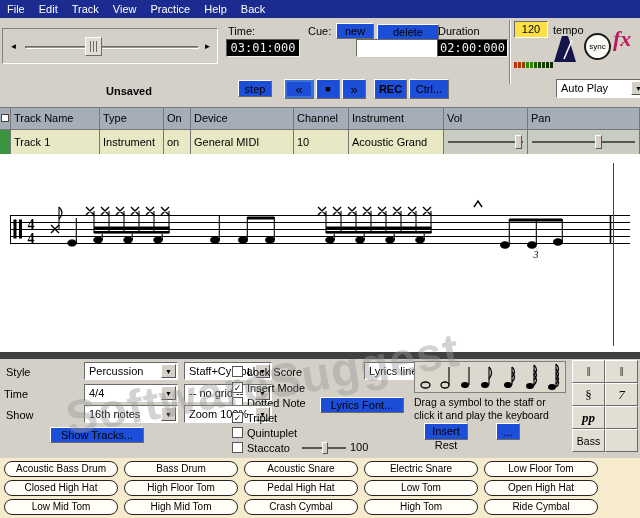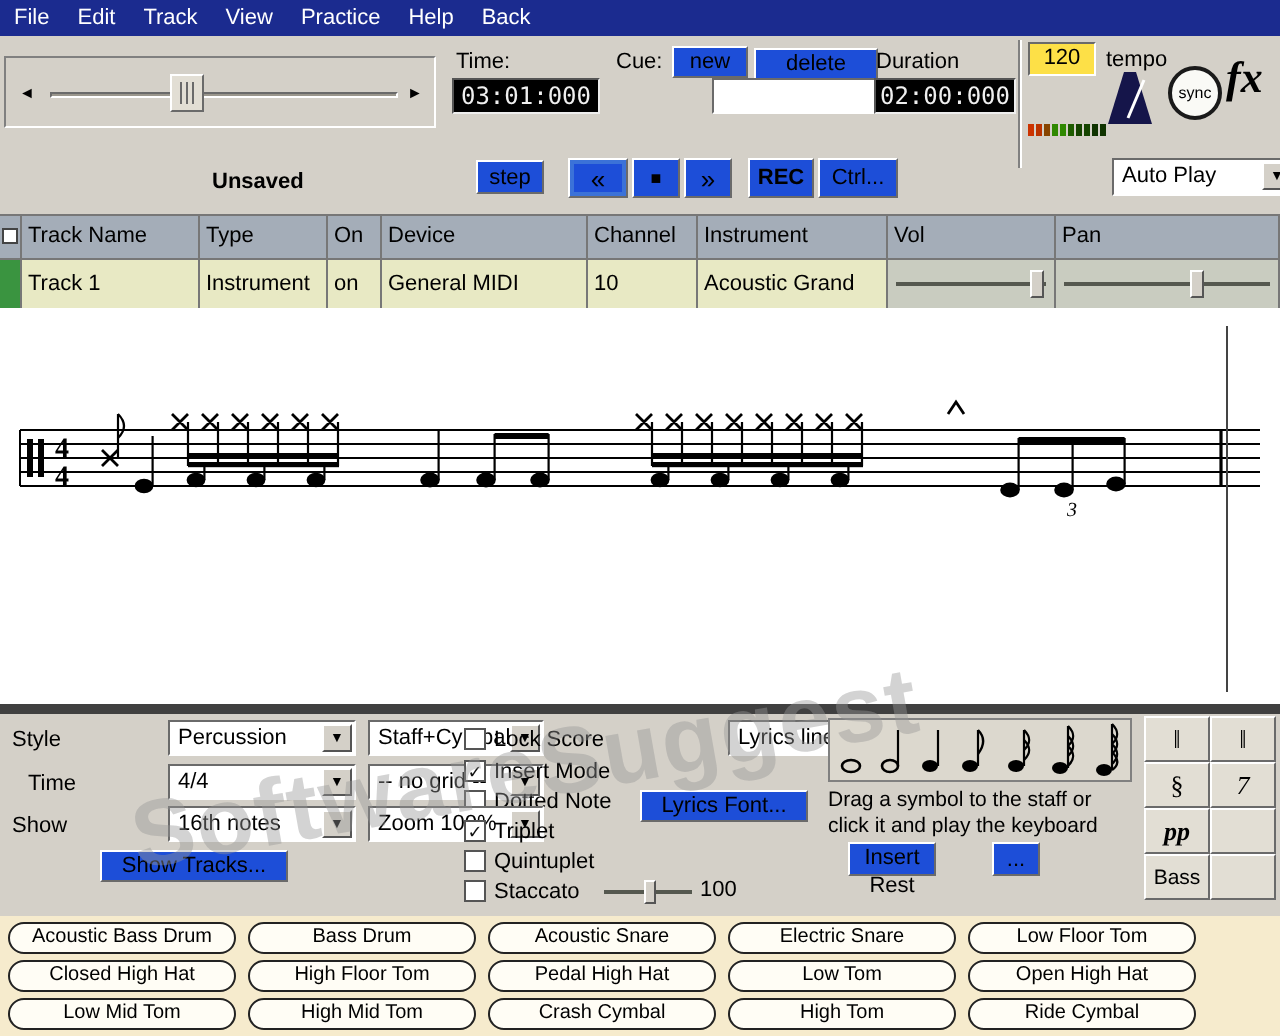--- a/index.html
+++ b/index.html
@@ -37,21 +37,21 @@
                  border:1px solid; border-color:#fff #555 #555 #fff; font-size:7px; line-height:13px; text-align:center; }
   .vsep { position:absolute; width:2px; border-left:1px solid #808080; border-right:1px solid #ffffff; }
   .tempo-box { position:absolute; left:514px; top:3px; width:34px; height:17px; background:#fde047;
                border:1px solid; border-color:#6a6a6a #fff #fff #6a6a6a; text-align:center; line-height:15px; }
   .leds { position:absolute; left:514px; top:44px; display:flex; gap:1px; }
   .led { width:3px; height:6px; }
   .sync-btn { position:absolute; left:584px; top:15px; width:27px; height:27px; border-radius:50%;
               background:#fafaf6; border:2px solid #1a1a1a; font-size:8px; display:flex;
               align-items:center; justify-content:center; }
   .fx-logo { position:absolute; left:613px; top:8px; font-family:"Liberation Serif", serif;
-             font-style:italic; font-weight:bold; font-size:22px; color:#000000; }
+             font-style:italic; font-weight:bold; font-size:22px; color:#be185d; }
   .focus-ring { box-shadow:inset 0 0 0 2px #3b72d8; }
   .bold { font-weight:bold; }
   
   .ttable { position:absolute; left:0; top:107px; width:640px; border-top:1px solid #777; }
   .trow { display:flex; width:640px; }
   .th, .td { border-right:1px solid #777; border-bottom:1px solid #777; padding-left:3px;
              overflow:hidden; white-space:nowrap; }
   .th { background:#a4adb8; height:22px; line-height:21px; }
   .td { background:#e8e9c4; height:25px; line-height:24px; }
   .c0{width:11px; padding-left:0;} .c1{width:89px;} .c2{width:64px;} .c3{width:27px;}
@@ -59,21 +59,21 @@
   .td.green { background:#3a9440; }
   .td.slidercell { background:#c9ccc0; position:relative; padding-left:0; }
   .hgroove { position:absolute; left:4px; right:4px; top:11px; height:2px; background:#55584f; }
   .hthumb { position:absolute; top:5px; width:7px; height:14px; background:#d4d0c8;
             border:1px solid; border-color:#fff #555 #555 #fff; }
   .mini-box { width:8px; height:8px; background:#fff; border:1px solid #444; margin:6px auto 0; }
   
   .notation { position:absolute; left:0; top:154px; width:640px; height:198px; background:#fff; }
   
   .panel { position:absolute; left:0; top:352px; width:640px; height:106px; background:#d4d0c8;
-           border-top:5px solid #404040; }
+           border-top:7px solid #404040; }
   .cb { position:absolute; display:flex; align-items:center; gap:4px; height:13px; }
   .cb-box { width:11px; height:11px; background:#fff; border:1px solid #555; font-size:9px;
             line-height:10px; text-align:center; color:#111; }
   .palette { position:absolute; left:414px; top:2px; width:152px; height:32px; background:#dcd8ce;
              border:1px solid #808080; display:flex; align-items:center; justify-content:space-around; }
   .pal-note { display:inline-flex; }
   .hint { position:absolute; left:414px; top:37px; width:154px; font-size:10.5px; line-height:13px; }
   .symgrid { position:absolute; left:572px; top:1px; width:66px; height:92px;
              display:grid; grid-template-columns:33px 33px; grid-auto-rows:23px; }
   .sym-cell { background:#e2ded4; border:1px solid; border-color:#fff #6a6a6a #6a6a6a #fff;
@@ -291,21 +291,21 @@
     </div>
     <div class="cb" style="left:232px;top:6px;">
       <span class="cb-box"></span>
       <span>Lock Score</span>
     </div>
     <div class="combo" style="left:316px;top:3px;width:92px;">
       <span class="combo-text">Lyrics line 1</span>
       <span class="combo-arrow">▼</span>
     </div>
 
-    <span class="lbl" style="left:14px;top:29px;">Time</span>
+    <span class="lbl" style="left:4px;top:29px;">Time</span>
     <div class="combo" style="left:36px;top:25px;width:94px;">
       <span class="combo-text">4/4</span>
       <span class="combo-arrow">▼</span>
     </div>
     <div class="combo" style="left:136px;top:25px;width:88px;">
       <span class="combo-text">-- no grid --</span>
       <span class="combo-arrow">▼</span>
     </div>
     <div class="cb" style="left:232px;top:22px;">
       <span class="cb-box">✓</span>

